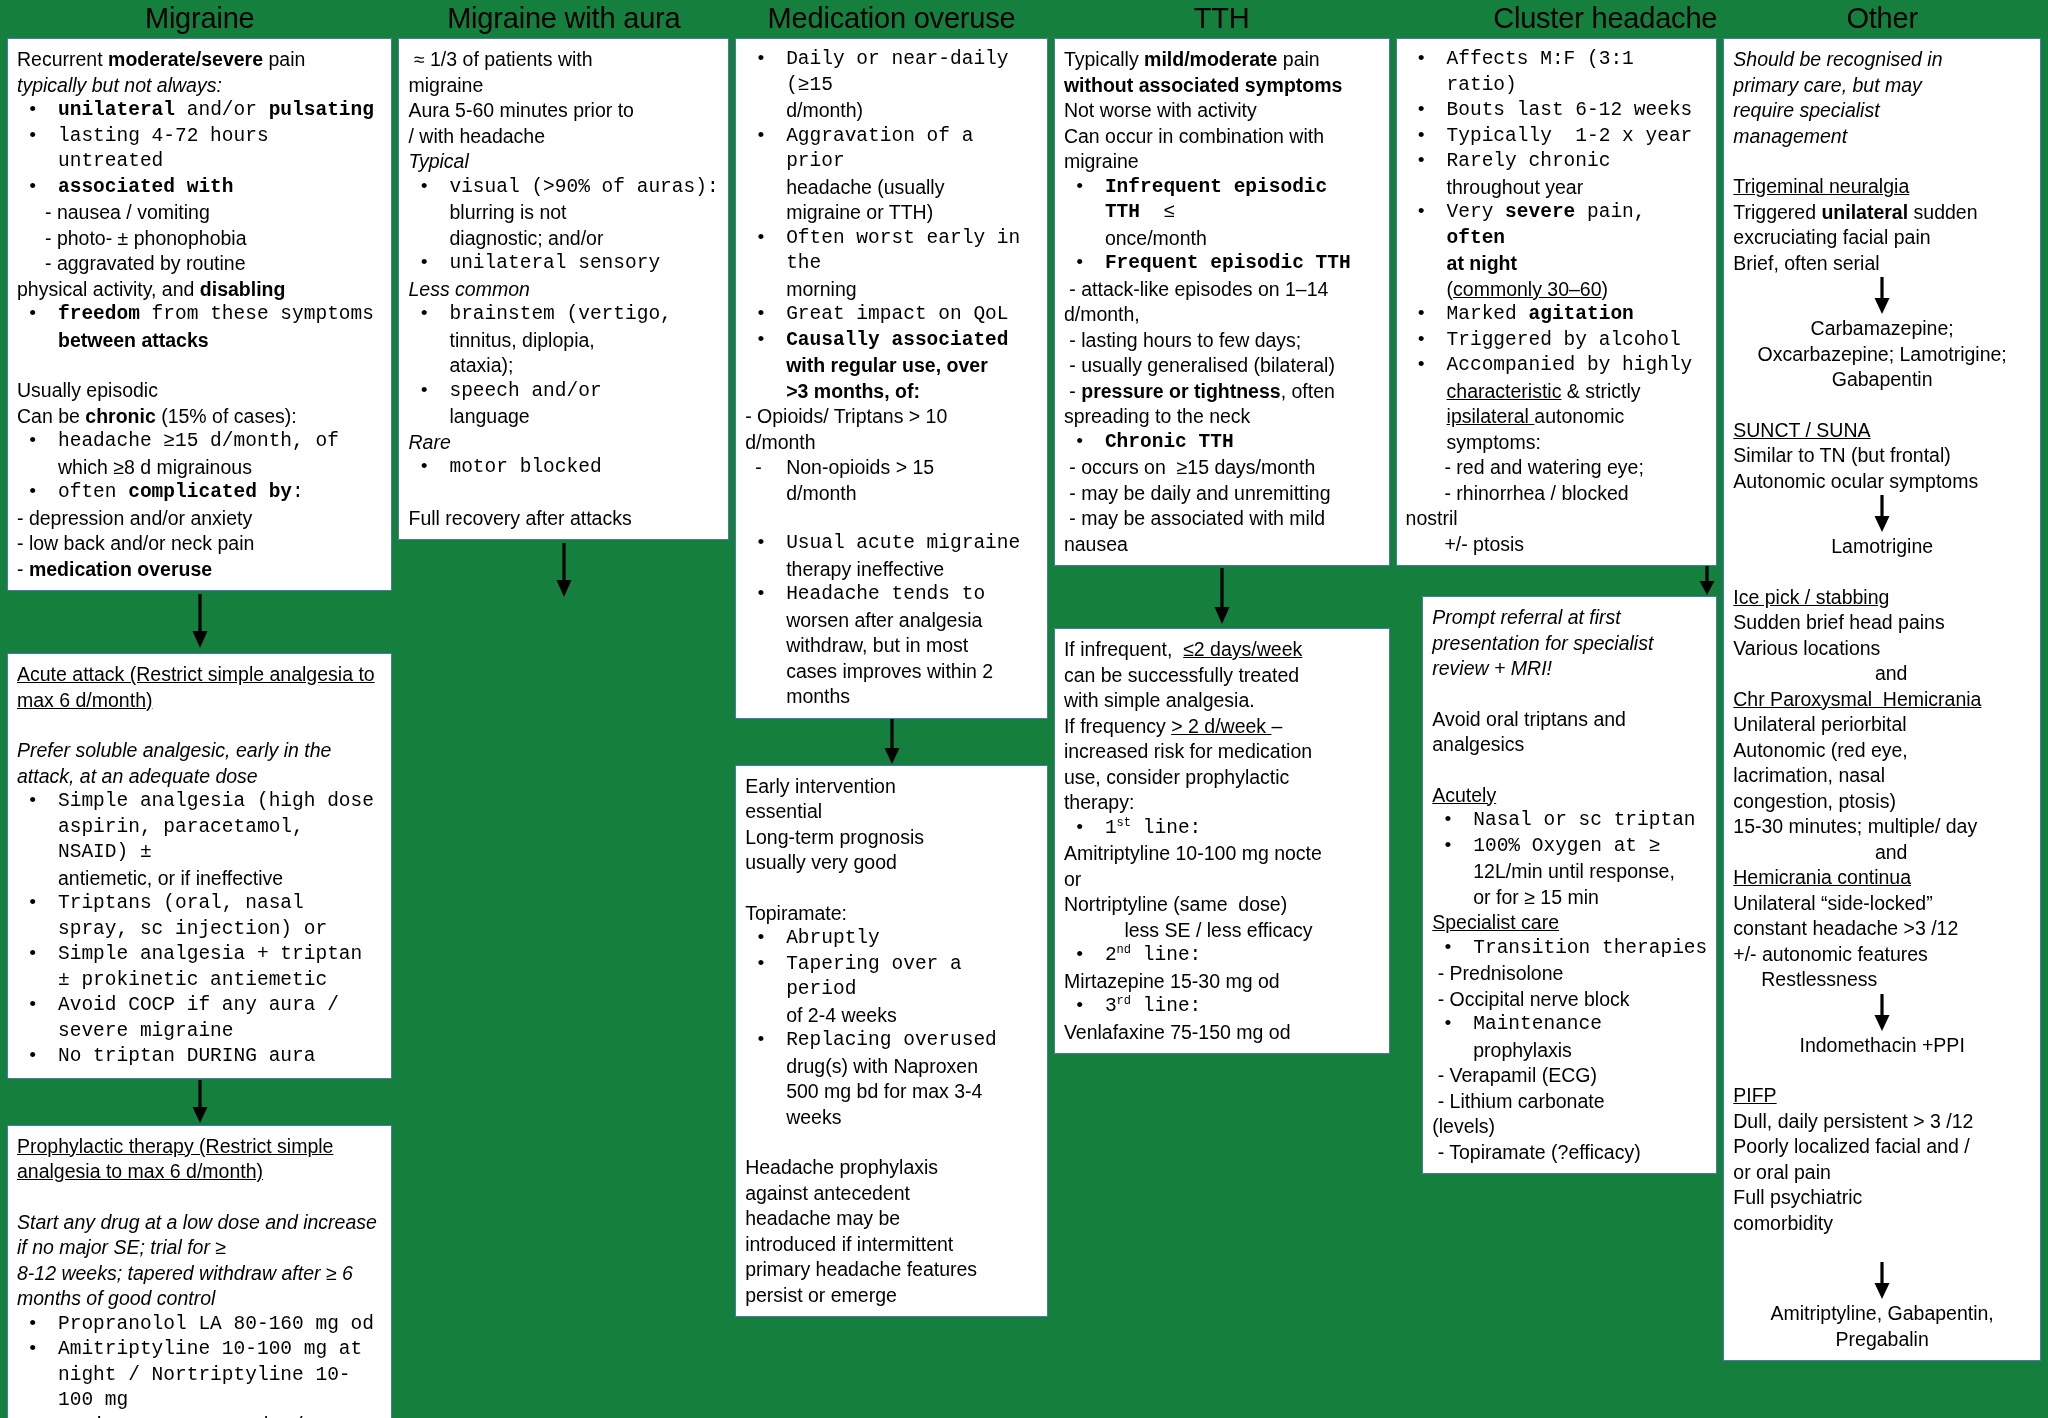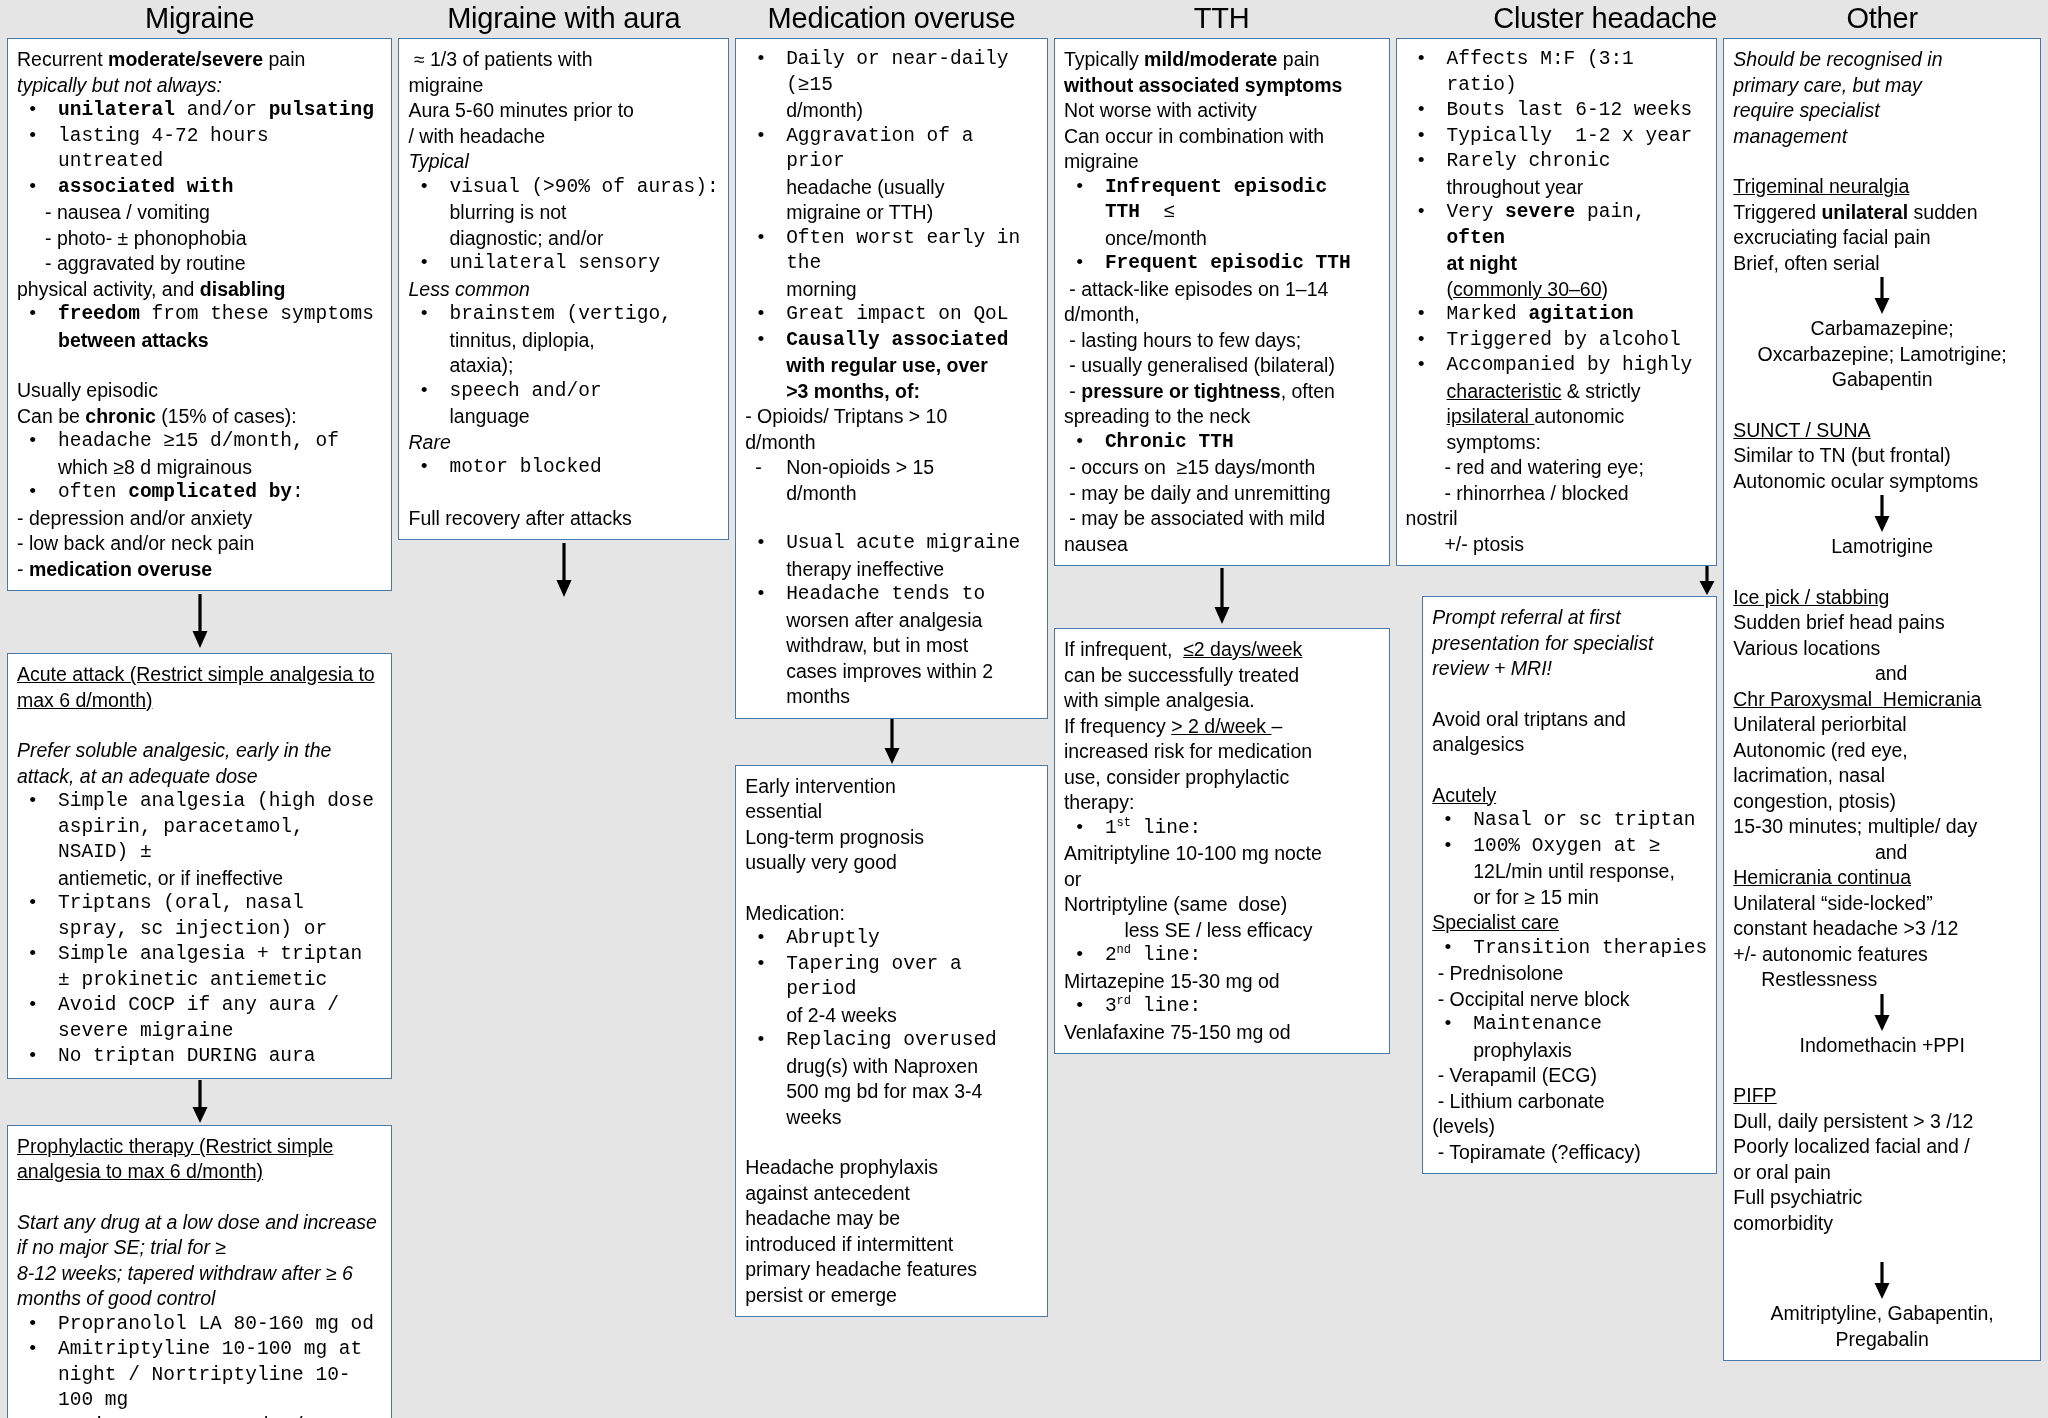--- a/index.html
+++ b/index.html
@@ -9,21 +9,21 @@
     background: #ffffff;
   }
   body {
     font-family: "Liberation Sans", sans-serif;
     color: #000000;
   }
   #page {
     position: relative;
     width: 2048px;
     height: 1418px;
-    background: #e5e5e5;
+    background: #15803d;
     overflow: hidden;
   }
   .columns {
     display: flex;
     flex-direction: row;
     align-items: flex-start;
     width: 2048px;
     height: 1418px;
     box-sizing: border-box;
     padding: 0 4px;
@@ -287,21 +287,21 @@
             <line x1="10" y1="0" x2="10" y2="31" stroke="#000" stroke-width="3.2"></line>
             <polygon points="10,45 2.5,29 17.5,29" fill="#000"></polygon>
           </svg>
       </div>
       <div class="box">
           <div class="line">Early intervention</div>
           <div class="line">essential</div>
           <div class="line">Long-term prognosis</div>
           <div class="line">usually very good</div>
           <div class="blank"></div>
-          <div class="line">Medication:</div>
+          <div class="line">Topiramate:</div>
           <ul class="bul">
             <li>Abruptly</li>
             <li>Tapering over a period</li>
           </ul>
           <div class="line sub2">of 2-4 weeks</div>
           <ul class="bul">
             <li>Replacing overused</li>
           </ul>
           <div class="line sub2">drug(s) with Naproxen</div>
           <div class="line sub2">500 mg bd for max 3-4</div>

